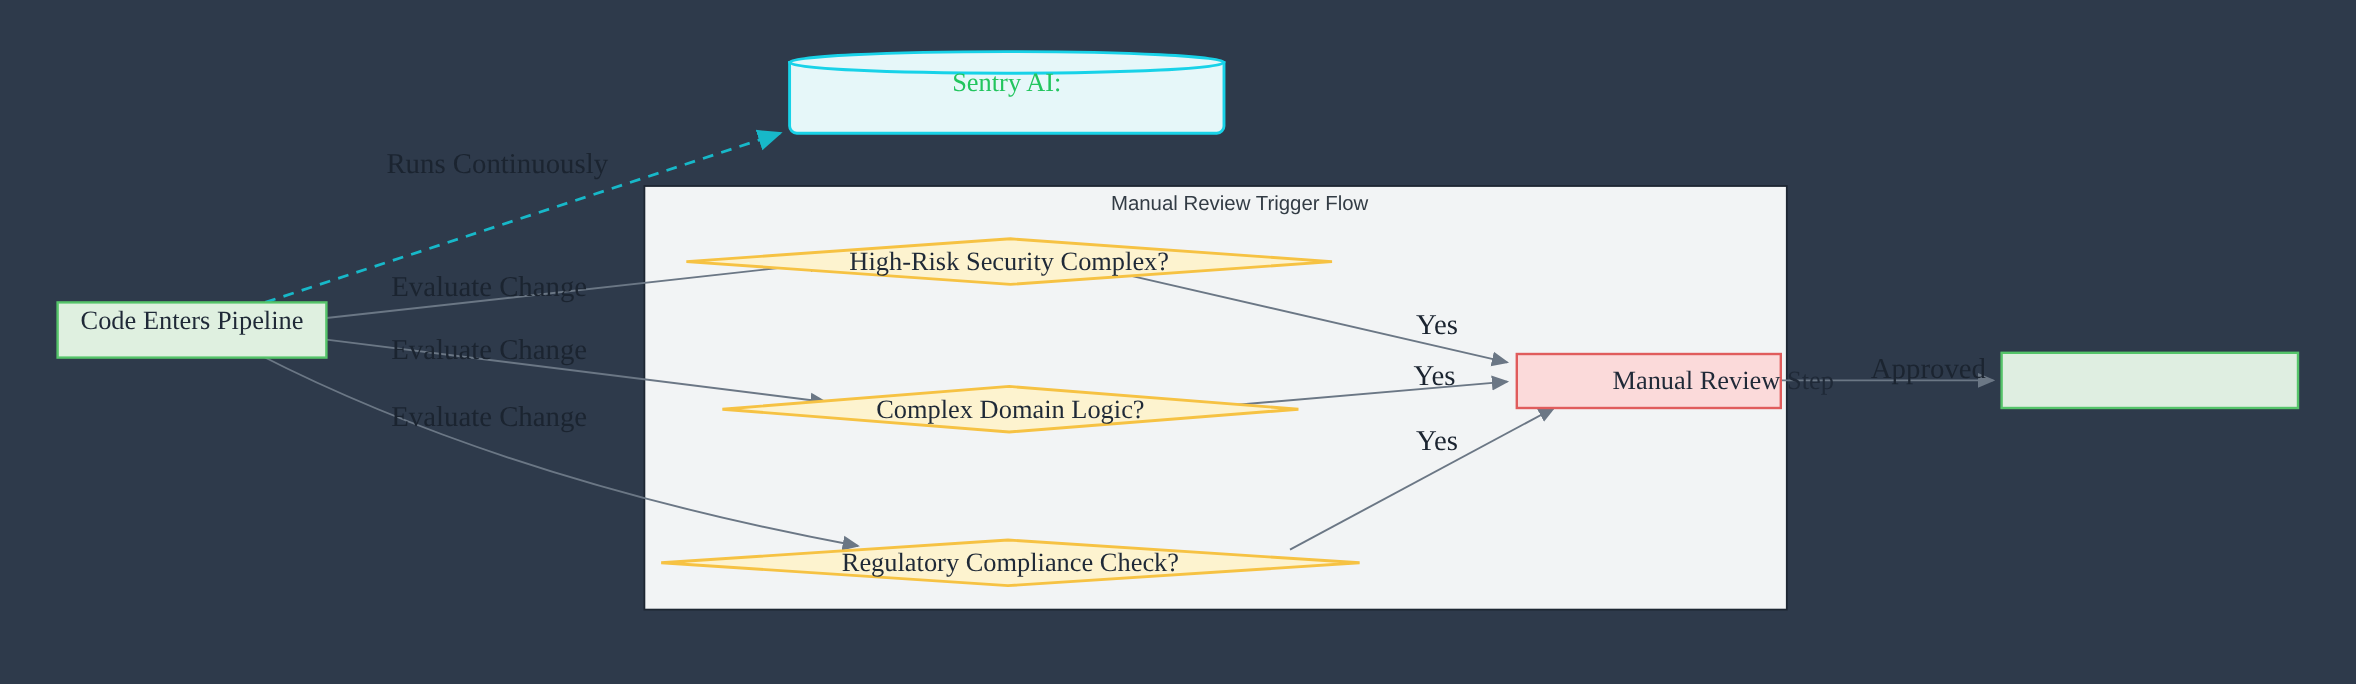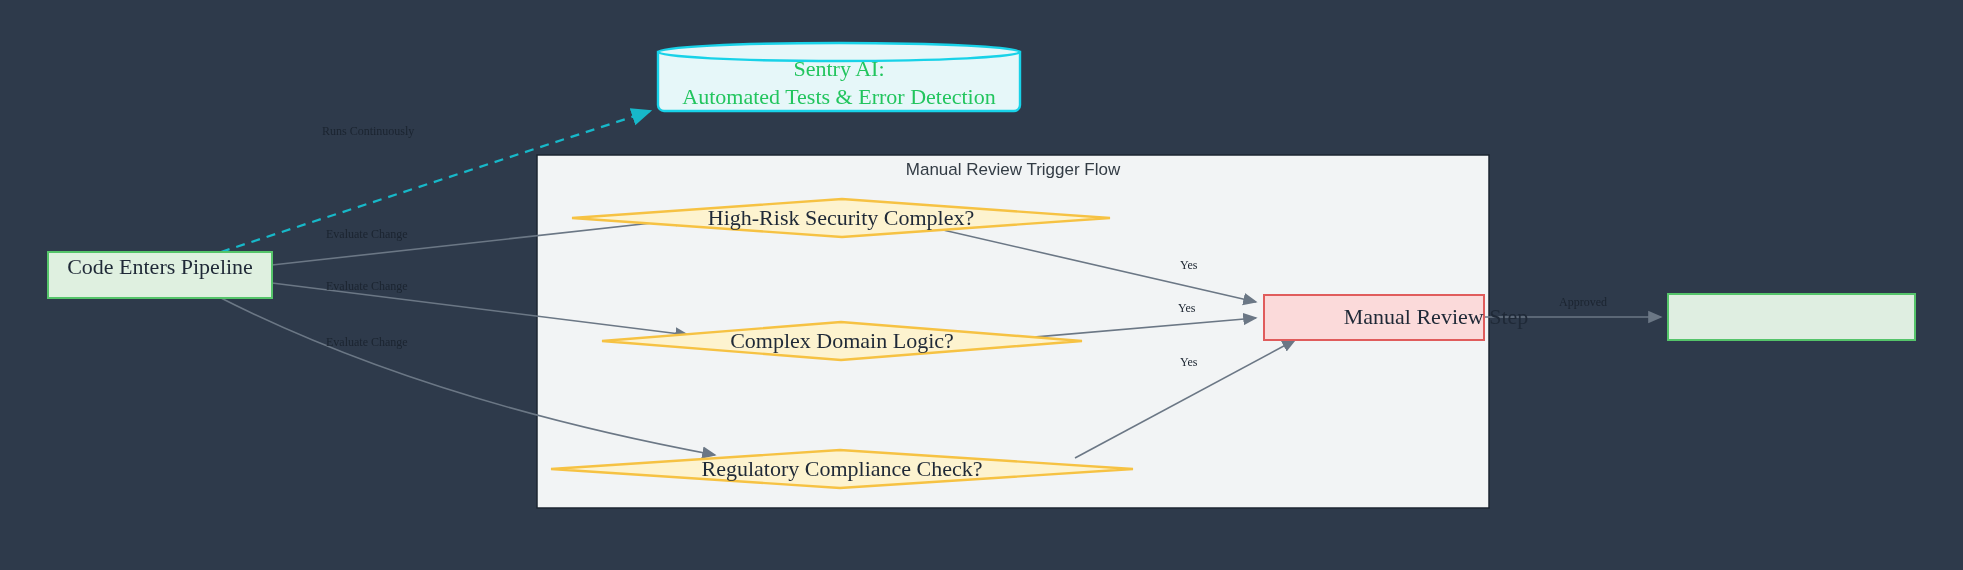--- a/index.html
+++ b/index.html
@@ -27,32 +27,33 @@
     position: absolute;
     font-family: "Liberation Serif", "DejaVu Serif", serif;
     color: #22c55e;
     white-space: nowrap;
     text-align: center;
     pointer-events: none;
   }
   .edge-label {
     position: absolute;
     font-family: "Liberation Serif", "DejaVu Serif", serif;
-    font-size: 12px;
+    font-size: 24px;
     color: #1b2430;
     white-space: nowrap;
     text-align: center;
   }
   .edge-label.on-dark { color: #1b2430; }
   .subgraph-title {
     position: absolute;
     font-family: "Liberation Sans", "DejaVu Sans", sans-serif;
     font-size: 17px;
     color: #333c45;
     white-space: nowrap;
+    padding-left: 20px;
   }
   .boxnode {
     position: absolute;
     box-sizing: border-box;
     display: flex;
     align-items: center;
     justify-content: center;
     font-size: 22px;
     color: #1f2937;
     line-height: 1.2;
@@ -106,21 +107,20 @@
 
     <rect x="1264" y="295" width="220" height="45" fill="#fbdada" stroke="#e05c5c" stroke-width="2"></rect>
 
     <rect x="1668" y="294" width="247" height="46" fill="#dfeee1" stroke="#55c46a" stroke-width="2"></rect>
   </svg>
 
   <div class="subgraph-title" style="left:537px; top:160px; width:952px; text-align:center;">Manual Review Trigger Flow</div>
 
   <div class="node-label" style="left:658px; top:55px; width:362px; font-size:22px; line-height:1.28;">
     <div>Sentry AI:</div>
-    <div>Automated Tests &amp; Error Detection</div>
   </div>
 
   <div class="boxnode" style="left:48px; top:252px; width:224px; height:30px;">Code Enters Pipeline</div>
 
   <div class="boxnode" style="left:572px; top:200px; width:538px; height:36px;">High-Risk Security Complex?</div>
 
   <div class="boxnode" style="left:602px; top:323px; width:480px; height:36px;text-align:center;">Complex Domain Logic?</div>
 
   <div class="boxnode" style="left:551px; top:451px; width:582px; height:36px;">Regulatory Compliance Check?</div>
 

